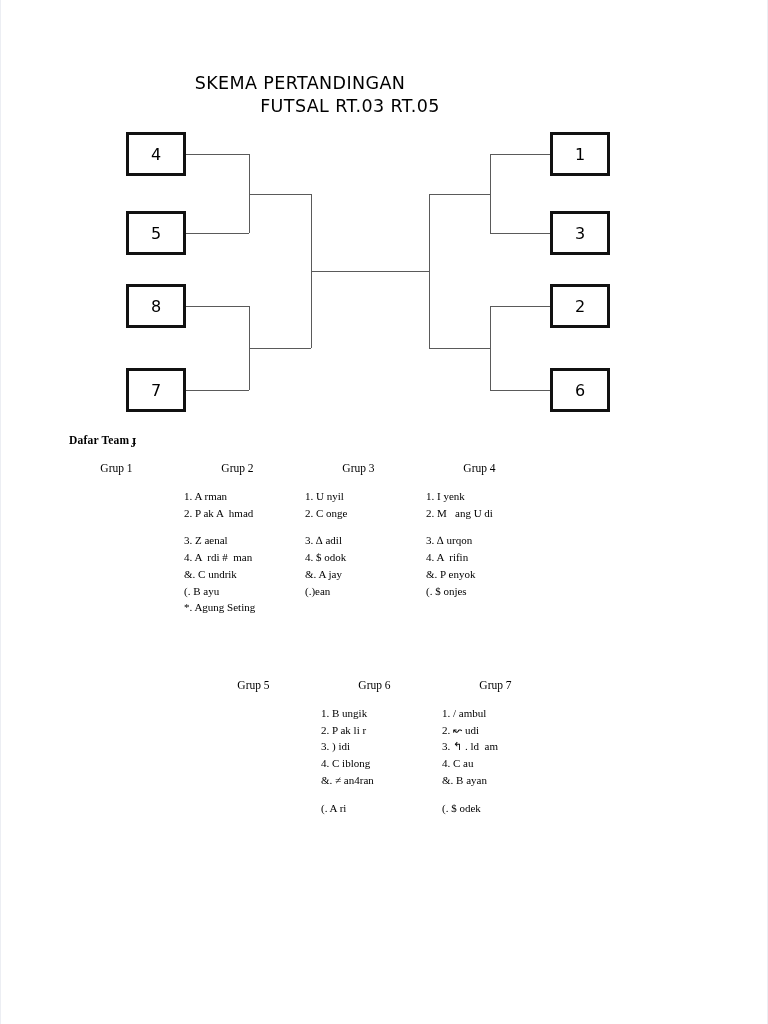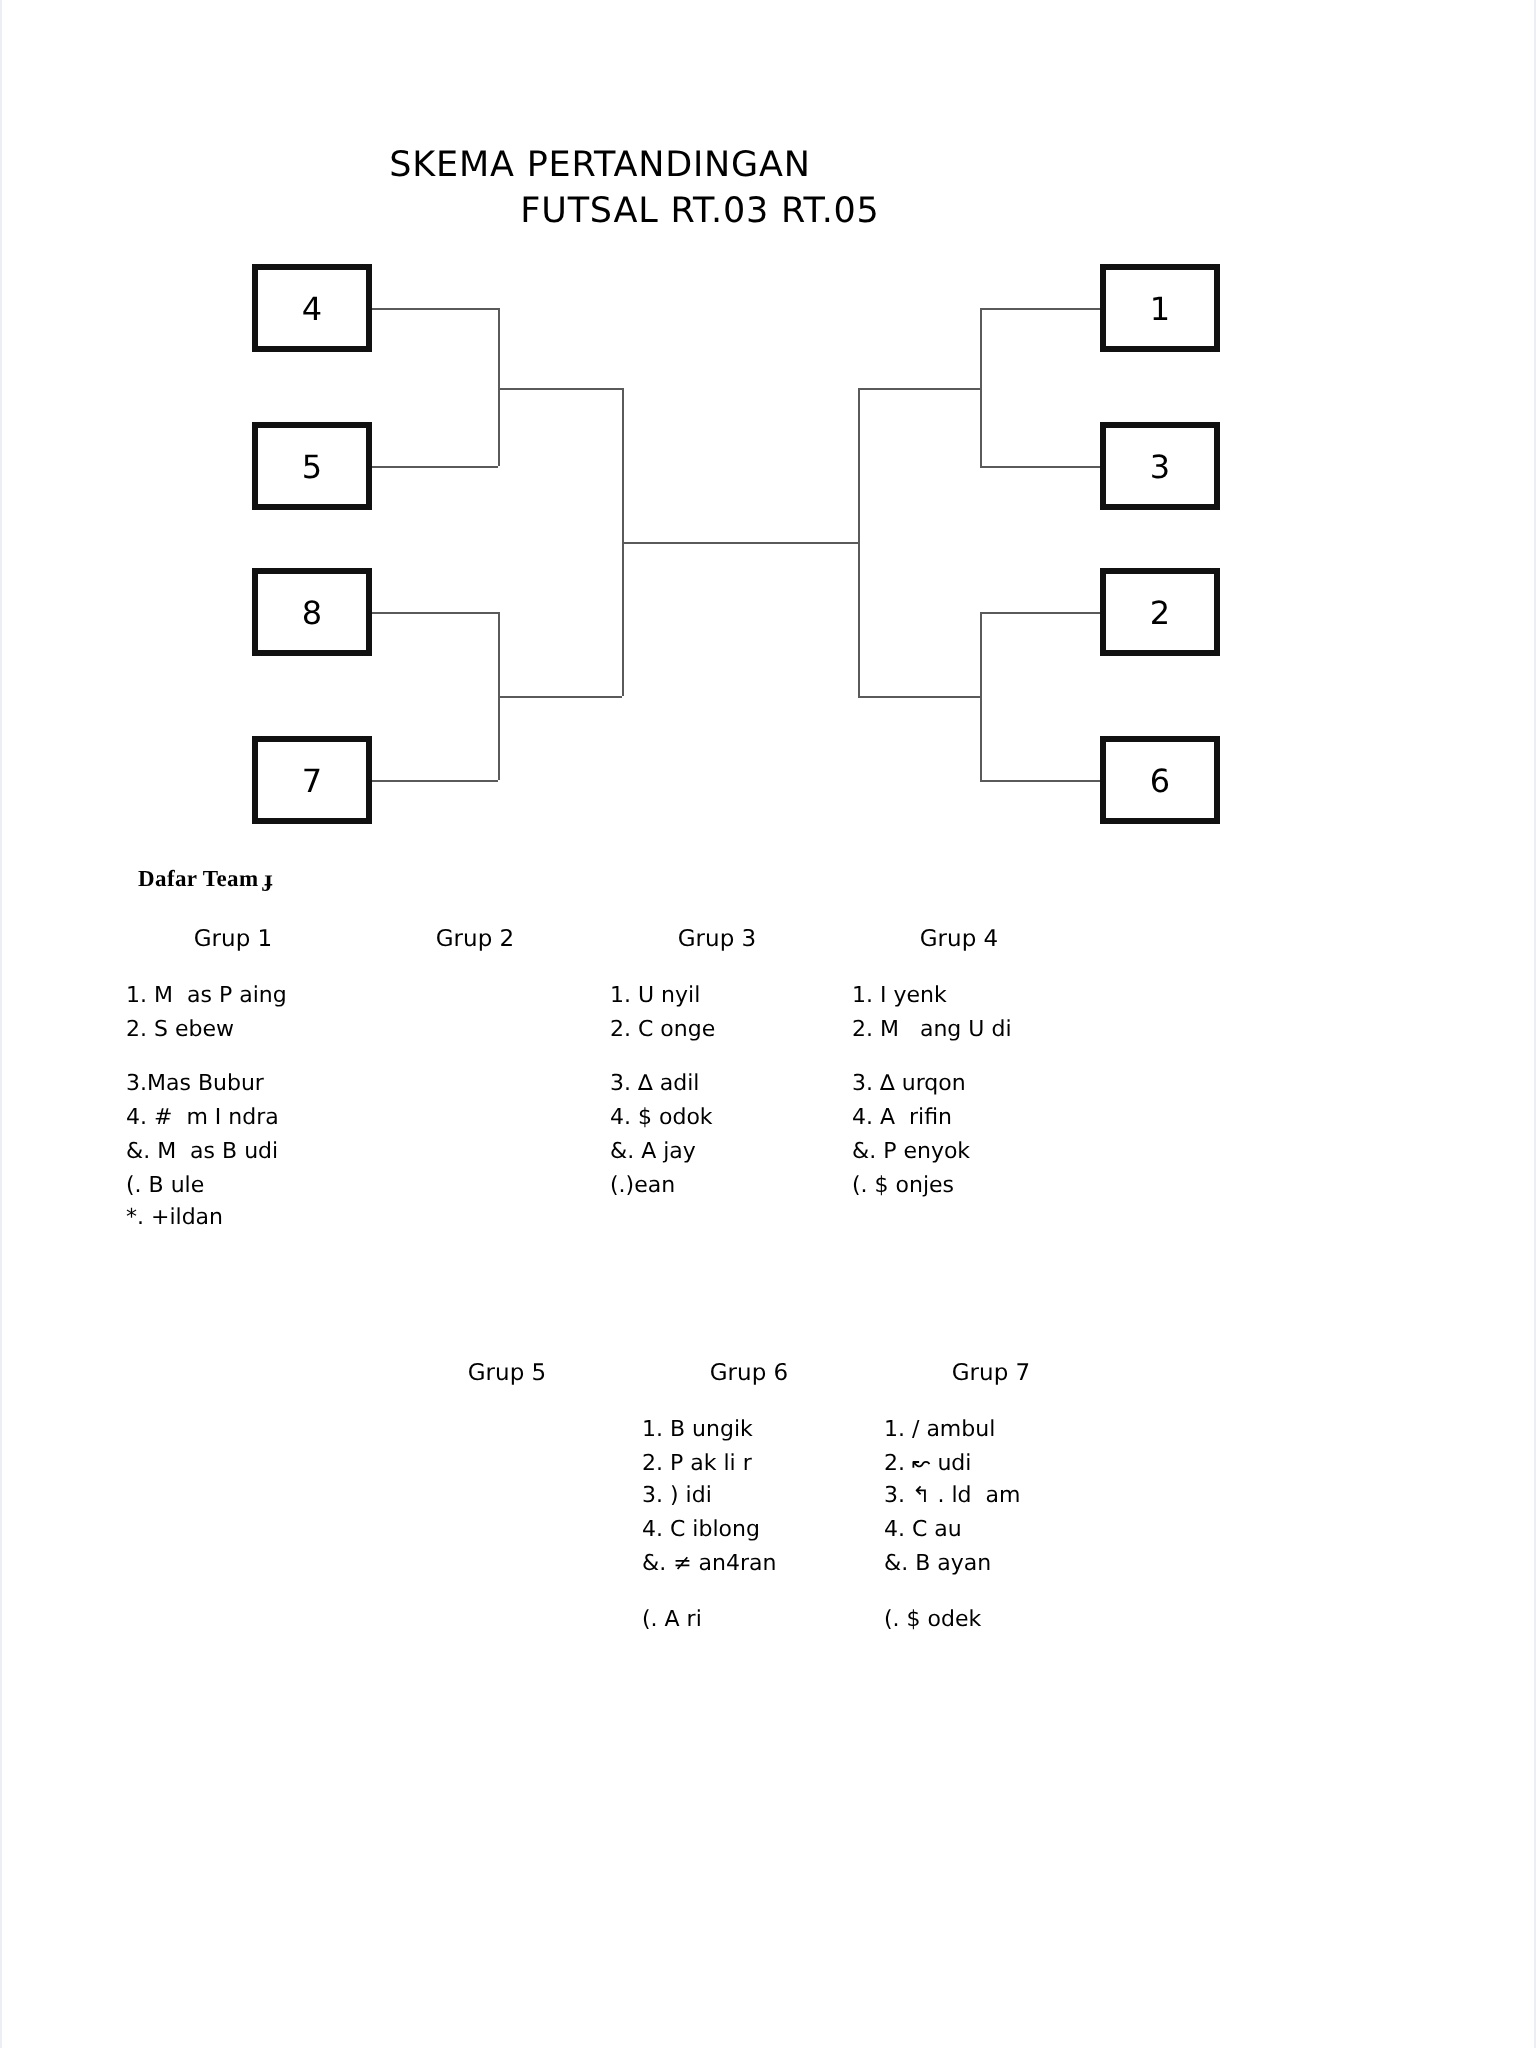--- a/index.html
+++ b/index.html
@@ -88,20 +88,21 @@
     font-size: 11.5px;
     font-weight: bold;
     letter-spacing: 0.2px;
     font-family: Liberation Serif, serif;
   }
   .groups-row {
     position: absolute;
     left: 62px;
     width: 500px;
     display: flex;
+    font-family: Liberation Serif, serif;
   }
   .groups-row.row-1 { top: 462px; }
   .groups-row.row-2 { top: 679px; justify-content: flex-end; }
 
   .group-col {
     width: 121px;
     box-sizing: border-box;
   }
   .group-title {
     font-size: 11.5px;
@@ -170,32 +171,32 @@
     <div class="line-h" style="left:428px; top:348px; width:61px;"></div>
 
     <div class="line-v" style="left:428px; top:194px; height:154px;"></div>
   </div>
 
   <div class="daftar-header">Dafar Team ɟ</div>
 
   <div class="groups-row row-1">
     <div class="group-col">
       <div class="group-title">Grup 1</div>
-      <ul class="member-list">
-          <li>1. M  as P aing</li>
-          <li>2. S ebew</li>
-          <li class="gap">3.Mas Bubur</li>
-          <li>4. #  m I ndra</li>
-          <li>&amp;. M  as B udi</li>
-          <li>(. B ule</li>
-          <li>*. +ildan</li>
-        </ul>
     </div>
     <div class="group-col">
       <div class="group-title">Grup 2</div>
+      <ul class="member-list">
+          <li>1. A rman</li>
+          <li>2. P ak A  hmad</li>
+          <li class="gap">3. Z aenal</li>
+          <li>4. A  rdi #  man</li>
+          <li>&amp;. C undrik</li>
+          <li>(. B ayu</li>
+          <li>*. Agung Seting</li>
+        </ul>
     </div>
     <div class="group-col">
       <div class="group-title">Grup 3</div>
       <ul class="member-list">
           <li>1. U nyil</li>
           <li>2. C onge</li>
           <li class="gap">3. ∆ adil</li>
           <li>4. $ odok</li>
           <li>&amp;. A jay</li>
           <li>(.)ean</li>

